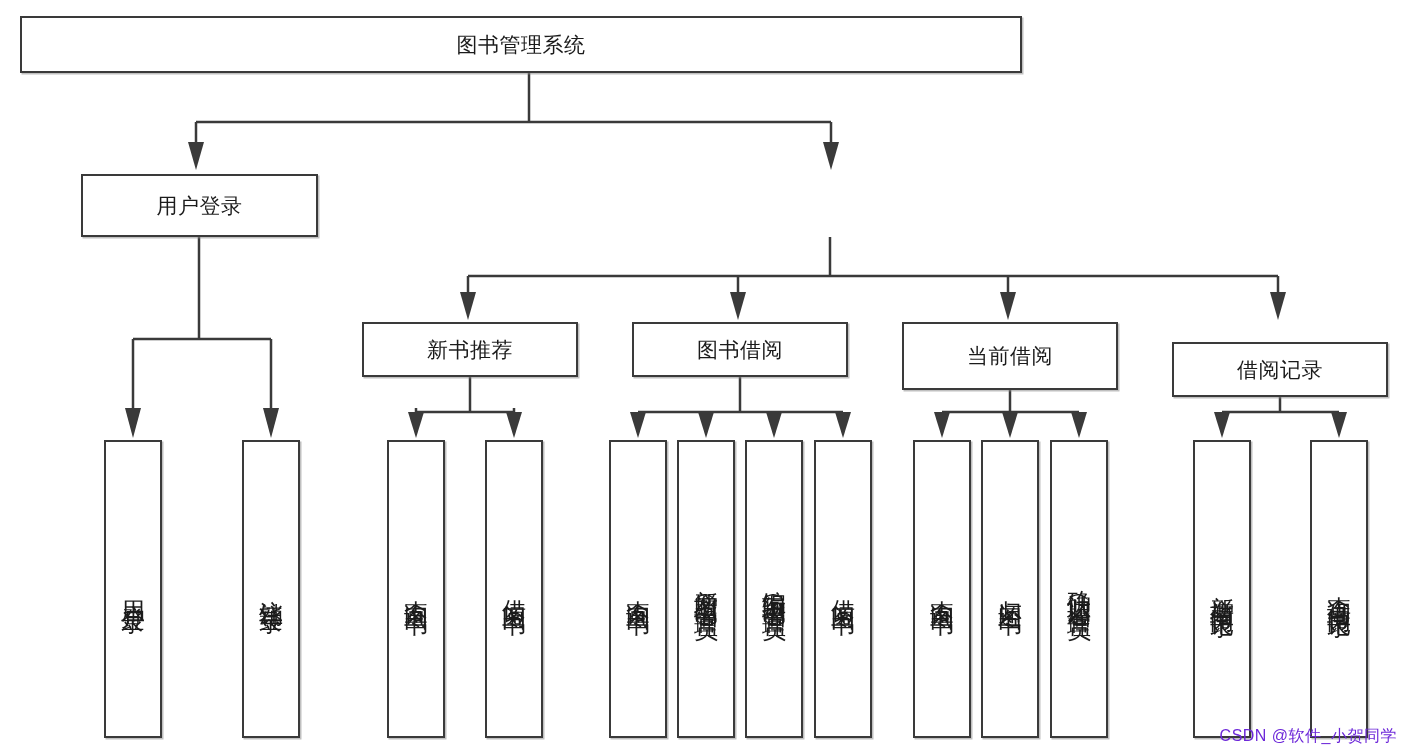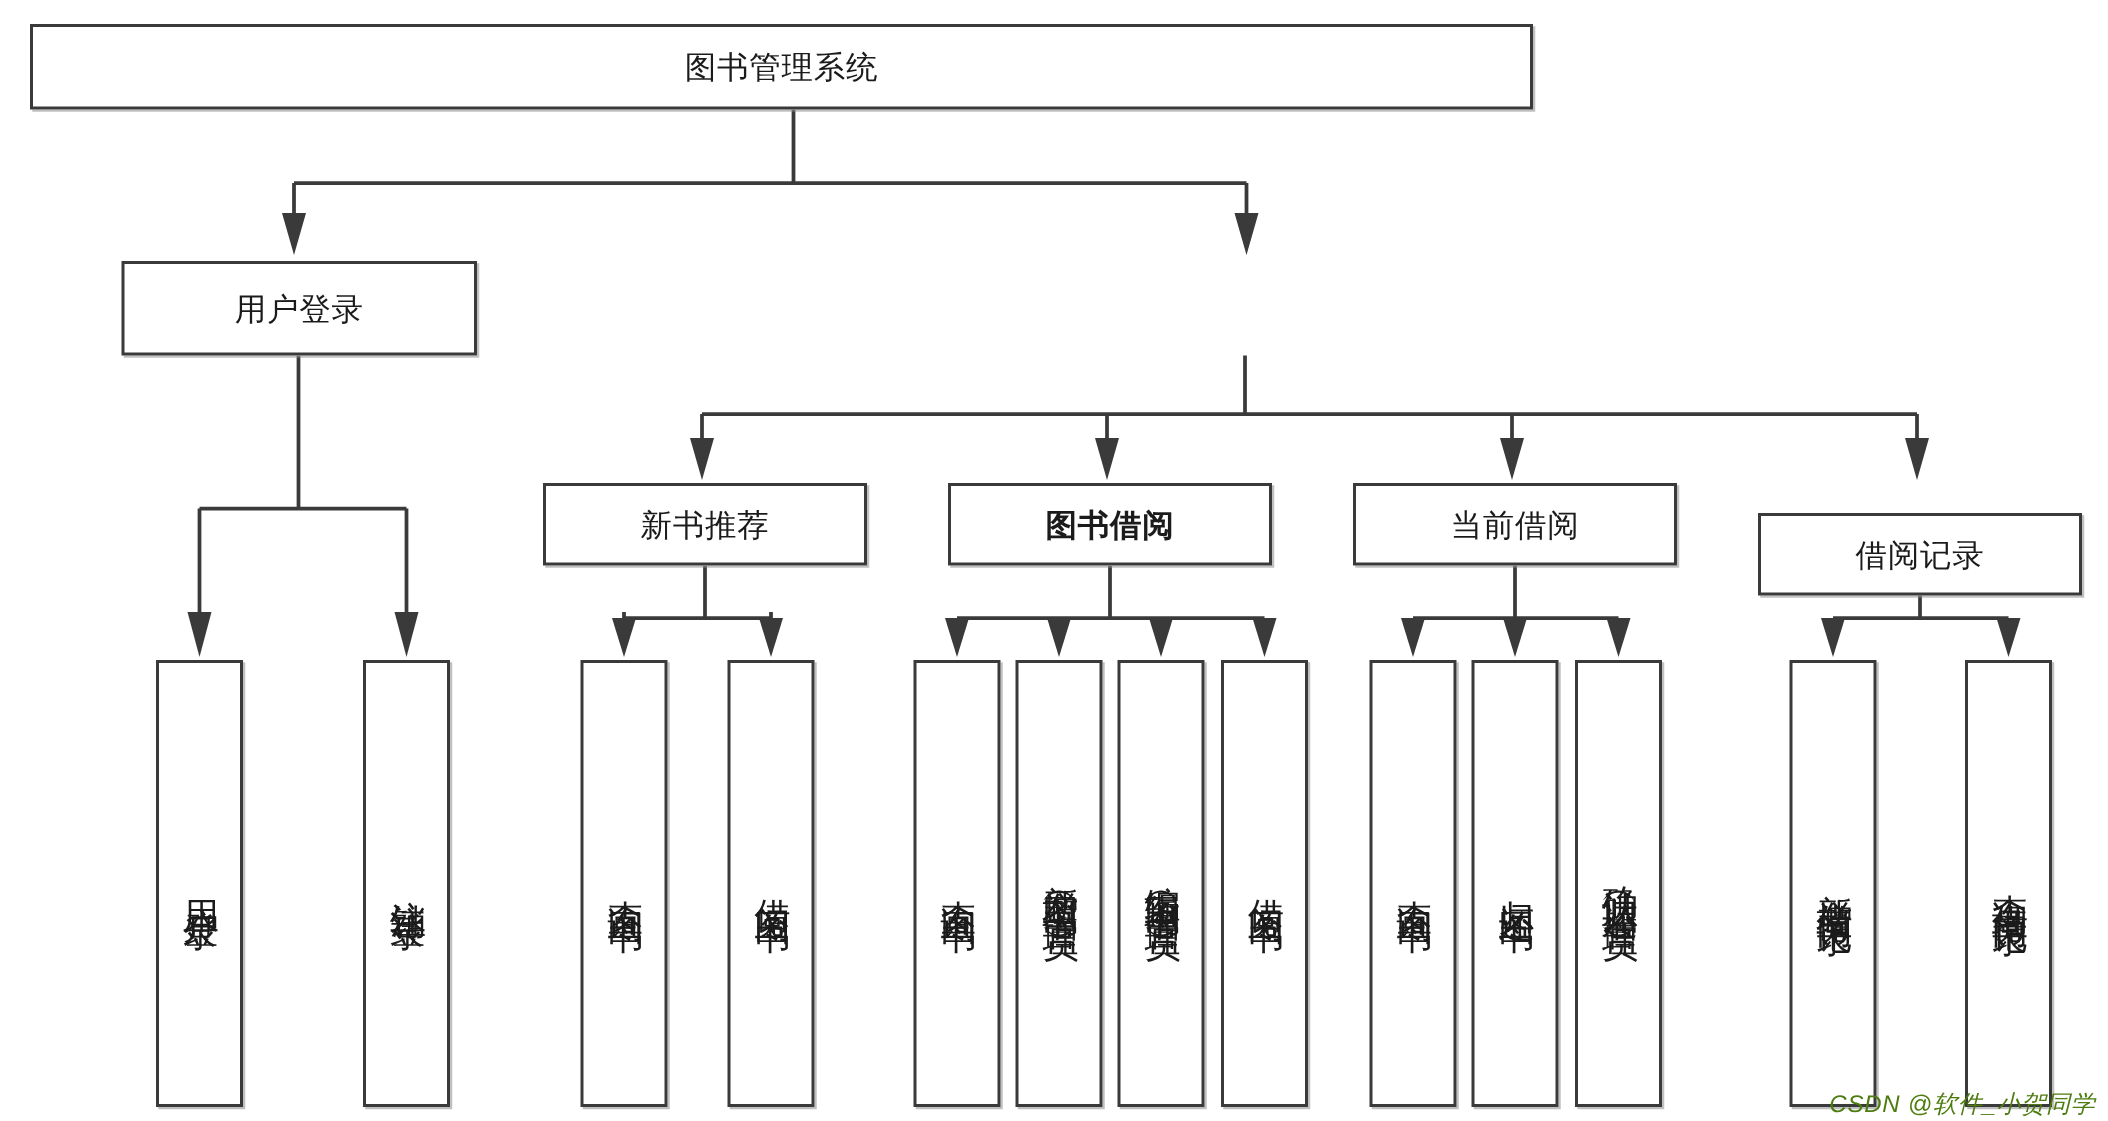--- a/index.html
+++ b/index.html
@@ -30,23 +30,22 @@
   .node.vert .txt{
     writing-mode:vertical-rl;
     text-orientation:upright;
     display:block;
   }
   svg.links{position:absolute;left:0;top:0;width:1405px;height:747px;pointer-events:none;}
   .lk{stroke:#3a3a3a;stroke-width:2.5px;fill:none;}
   .ah{fill:#3a3a3a;}
   #watermark{
     position:absolute;right:8px;bottom:4px;
-    font-size:16px;color:#4d7c0f;letter-spacing:.5px;
+    font-size:16px;color:#6d28d9;letter-spacing:.5px;
     white-space:nowrap;
-    font-style:italic;
   }
 </style>
 </head>
 <body>
 
 <div id="canvas">
 
   <svg class="links" viewBox="0 0 1405 747">
     <defs></defs>
 
@@ -105,24 +104,24 @@
     <span class="txt">图书管理系统</span>
   </div>
 
   <div class="node horiz" style="left:81px;top:170px;width:237px;height:63px;">
     <span class="txt">用户登录</span>
   </div>
 
   <div class="node horiz" style="left:362px;top:318px;width:216px;height:55px;">
     <span class="txt">新书推荐</span>
   </div>
-  <div class="node horiz" style="left:632px;top:318px;width:216px;height:55px;font-weight:bold;">
+  <div class="node horiz" style="left:632px;top:318px;width:216px;height:55px;">
     <span class="txt">图书借阅</span>
   </div>
-  <div class="node horiz" style="left:902px;top:318px;width:216px;height:55px;">
+  <div class="node horiz" style="left:902px;top:318px;width:216px;height:68px;">
     <span class="txt">当前借阅</span>
   </div>
   <div class="node horiz" style="left:1172px;top:318px;width:216px;height:55px;margin-top:20px;">
     <span class="txt">借阅记录</span>
   </div>
 
   <div class="node vert" style="left:104px;top:436px;width:58px;height:298px;">
     <span class="txt">用户登录</span>
   </div>
   <div class="node vert" style="left:242px;top:436px;width:58px;height:298px;">

